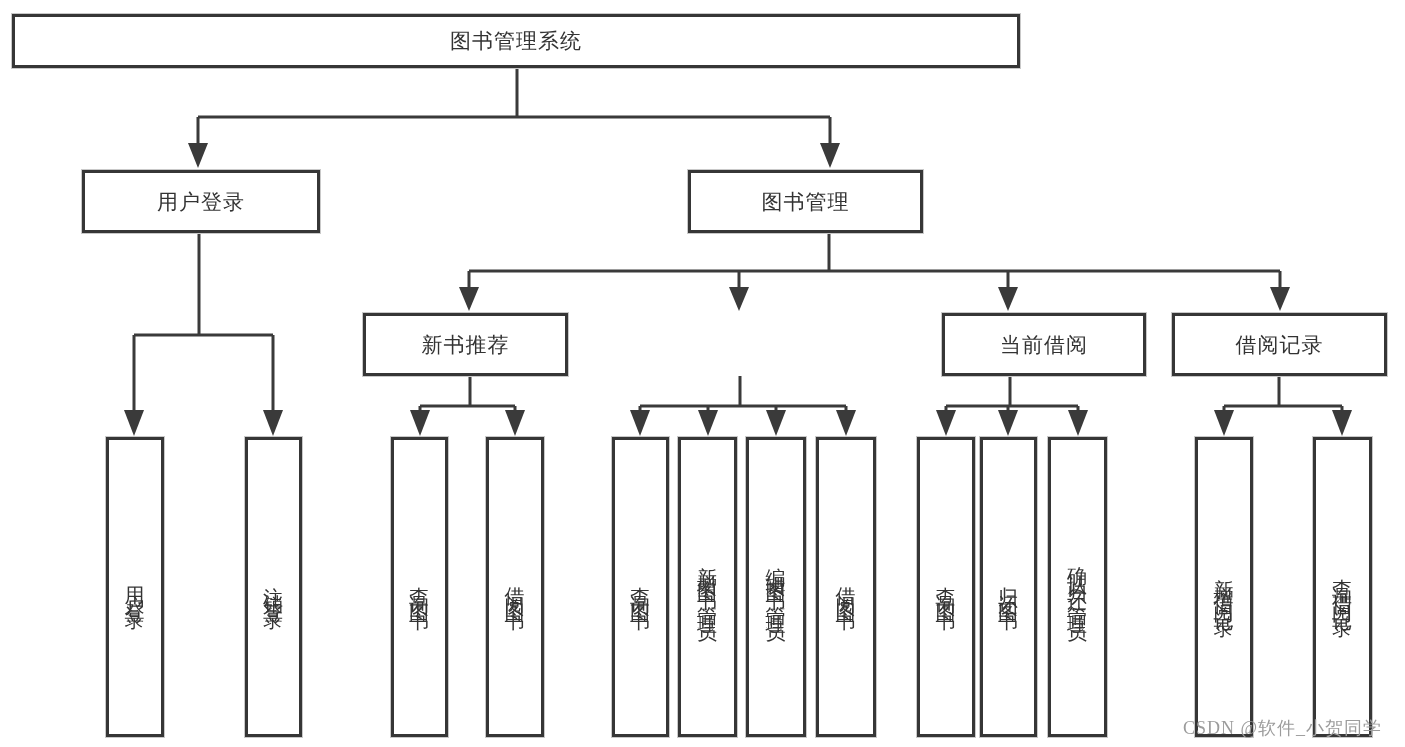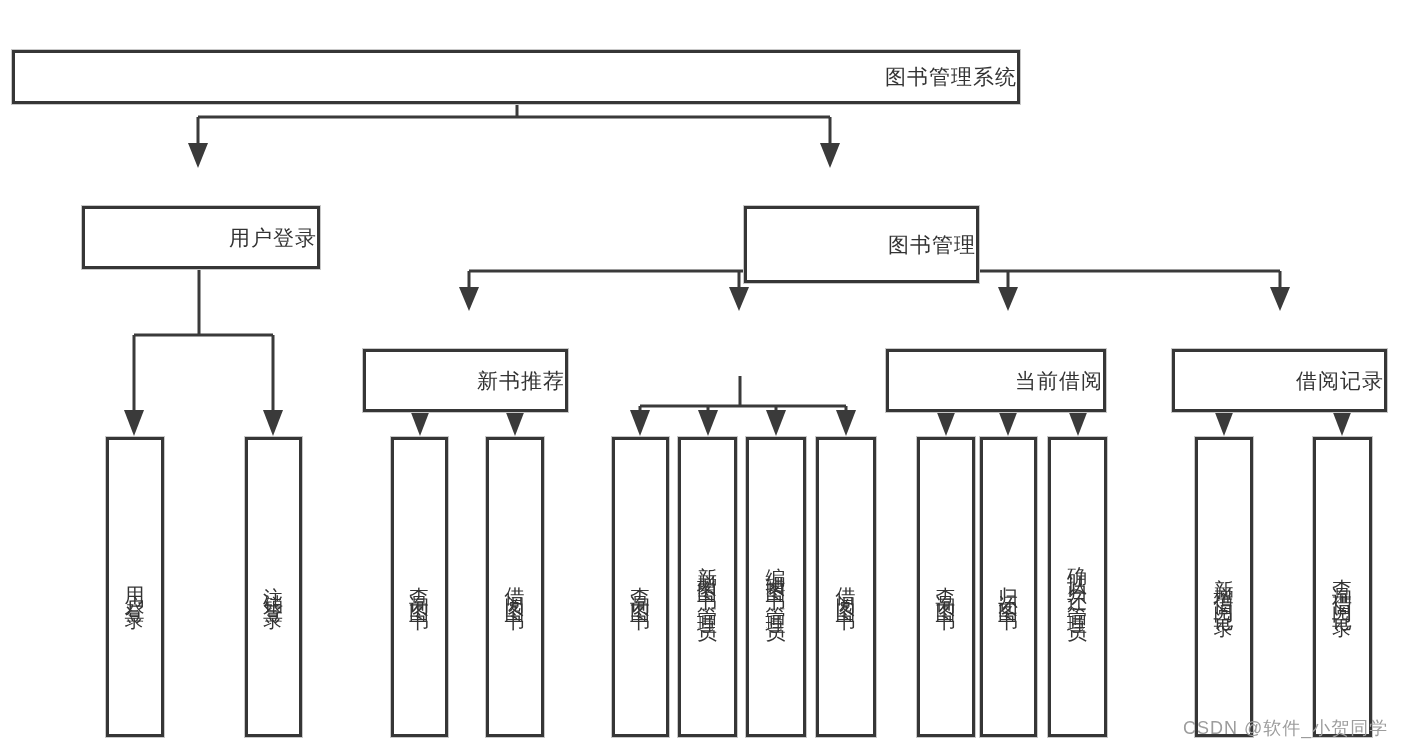--- a/index.html
+++ b/index.html
@@ -4,35 +4,35 @@
 <style>
   html,body{margin:0;padding:0;background:#fff;}
   .canvas{
     position:relative;width:1405px;height:747px;background:#ffffff;
     font-family:"Liberation Sans",sans-serif;overflow:hidden;
   }
   .wires{position:absolute;left:0;top:0;width:1405px;height:747px;}
   .hbox{
     position:absolute;box-sizing:border-box;background:#ffffff;
     border:3px solid #363636;box-shadow:0 0 0 1px #c9c9c9;
-    display:flex;align-items:center;justify-content:flex-end;
-    color:#333333;font-size:21px;letter-spacing:1px;white-space:nowrap;margin-top:36px;
+    display:flex;align-items:center;justify-content:center;
+    color:#333333;font-size:21px;letter-spacing:1px;white-space:nowrap;
   }
   .vbox{
     position:absolute;top:437px;height:300px;box-sizing:border-box;background:#ffffff;
     border:3px solid #363636;box-shadow:0 0 0 1px #c9c9c9;
     display:flex;align-items:center;justify-content:center;
   }
   .vtext{
     writing-mode:vertical-rl;text-orientation:mixed;
     color:#333333;font-size:20px;letter-spacing:8px;line-height:1;white-space:nowrap;
   }
   .watermark{
     position:absolute;left:1183px;top:716px;z-index:5;
-    color:#9c9c9c;font-size:18px;letter-spacing:1px;white-space:nowrap;
+    color:#9c9c9c;font-size:18px;letter-spacing:1px;white-space:nowrap;font-family:Liberation Serif, serif;
   }
 </style>
 </head>
 <body>
 
 <div class="canvas">
 
   <svg class="wires" width="1405" height="747" viewBox="0 0 1405 747" xmlns="http://www.w3.org/2000/svg">
     <g stroke="#3a3a3a" stroke-width="3" fill="none">
       <path d="M517 68 V117 M198 117 H830 M198 117 V144 M830 117 V144"></path>
@@ -66,28 +66,28 @@
     </g>
   </svg>
 
   <div class="hbox" style="left:12px;top:14px;width:1008px;height:54px">
     <span>图书管理系统</span>
   </div>
 
   <div class="hbox" style="left:82px;top:170px;width:238px;height:63px">
     <span>用户登录</span>
   </div>
-  <div class="hbox" style="left:744px;top:170px;width:235px;height:77px">
+  <div class="hbox" style="left:688px;top:170px;width:235px;height:63px">
     <span>图书管理</span>
   </div>
 
   <div class="hbox" style="left:363px;top:313px;width:205px;height:63px">
     <span>新书推荐</span>
   </div>
-  <div class="hbox" style="left:886px;top:313px;width:220px;height:63px">
+  <div class="hbox" style="left:942px;top:313px;width:204px;height:63px">
     <span>当前借阅</span>
   </div>
   <div class="hbox" style="left:1172px;top:313px;width:215px;height:63px">
     <span>借阅记录</span>
   </div>
 
   <div class="vbox" style="left:106px;width:58px">
     <span class="vtext">用户登录</span>
   </div>
   <div class="vbox" style="left:245px;width:57px">

